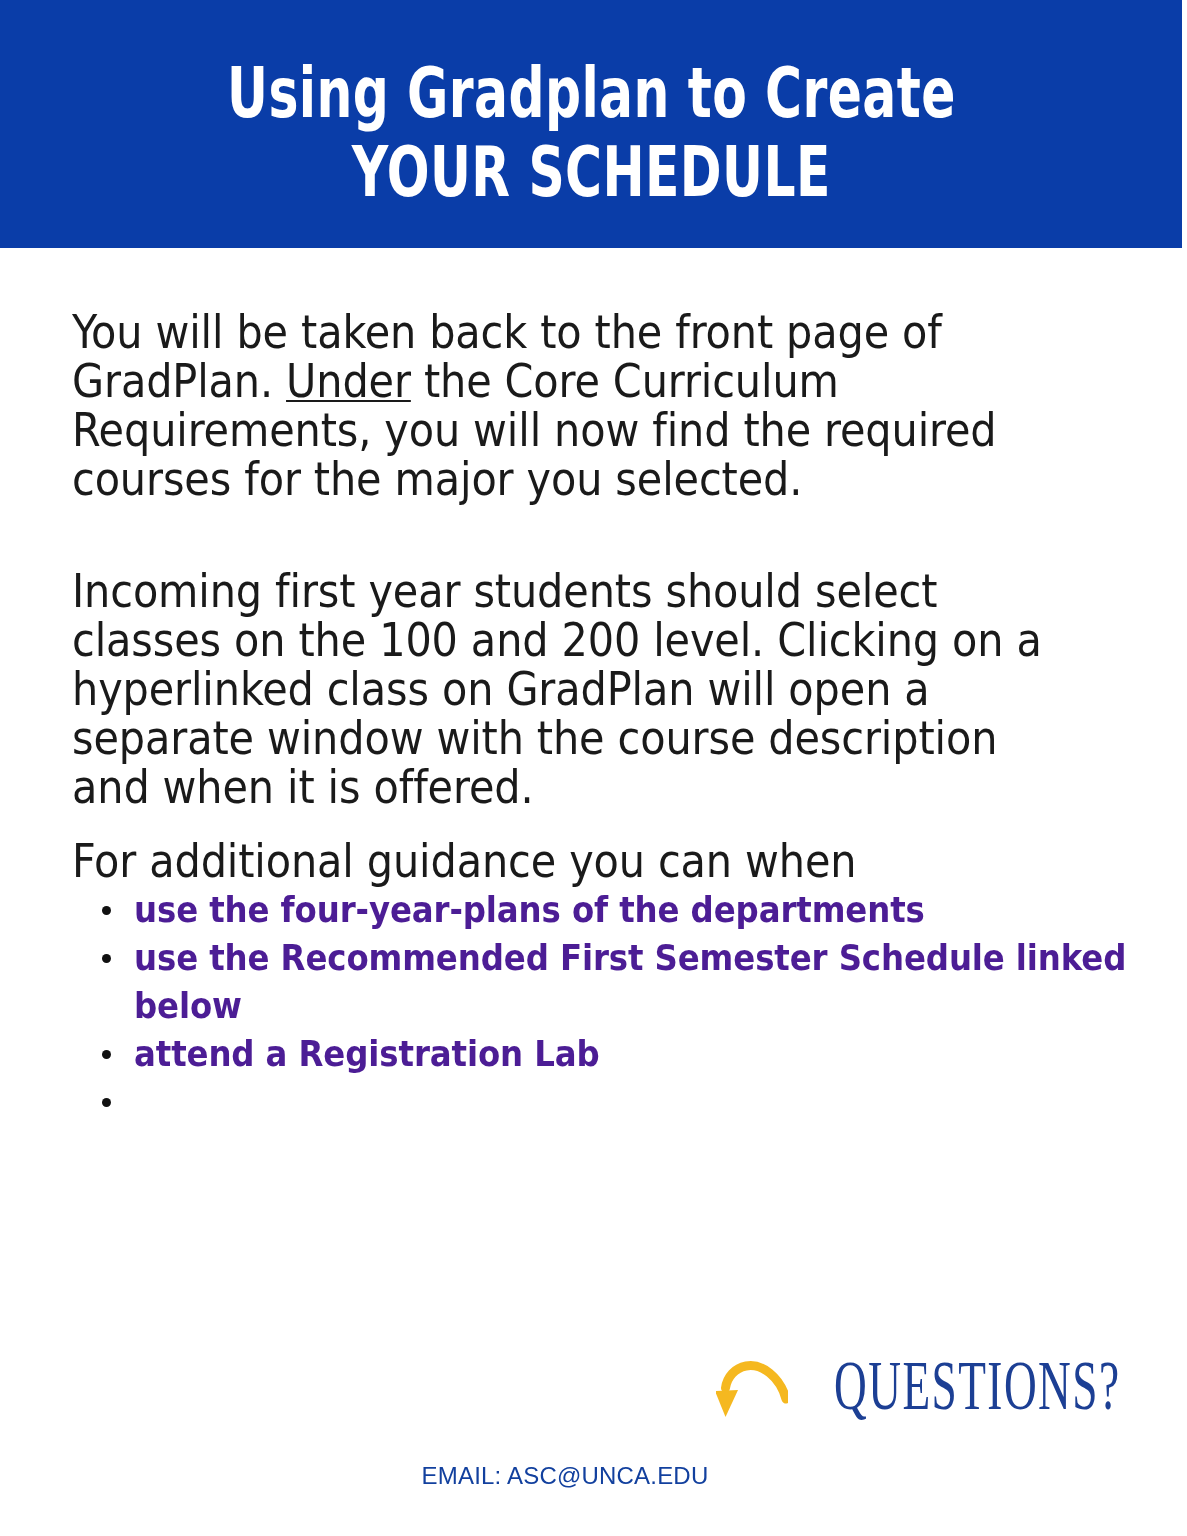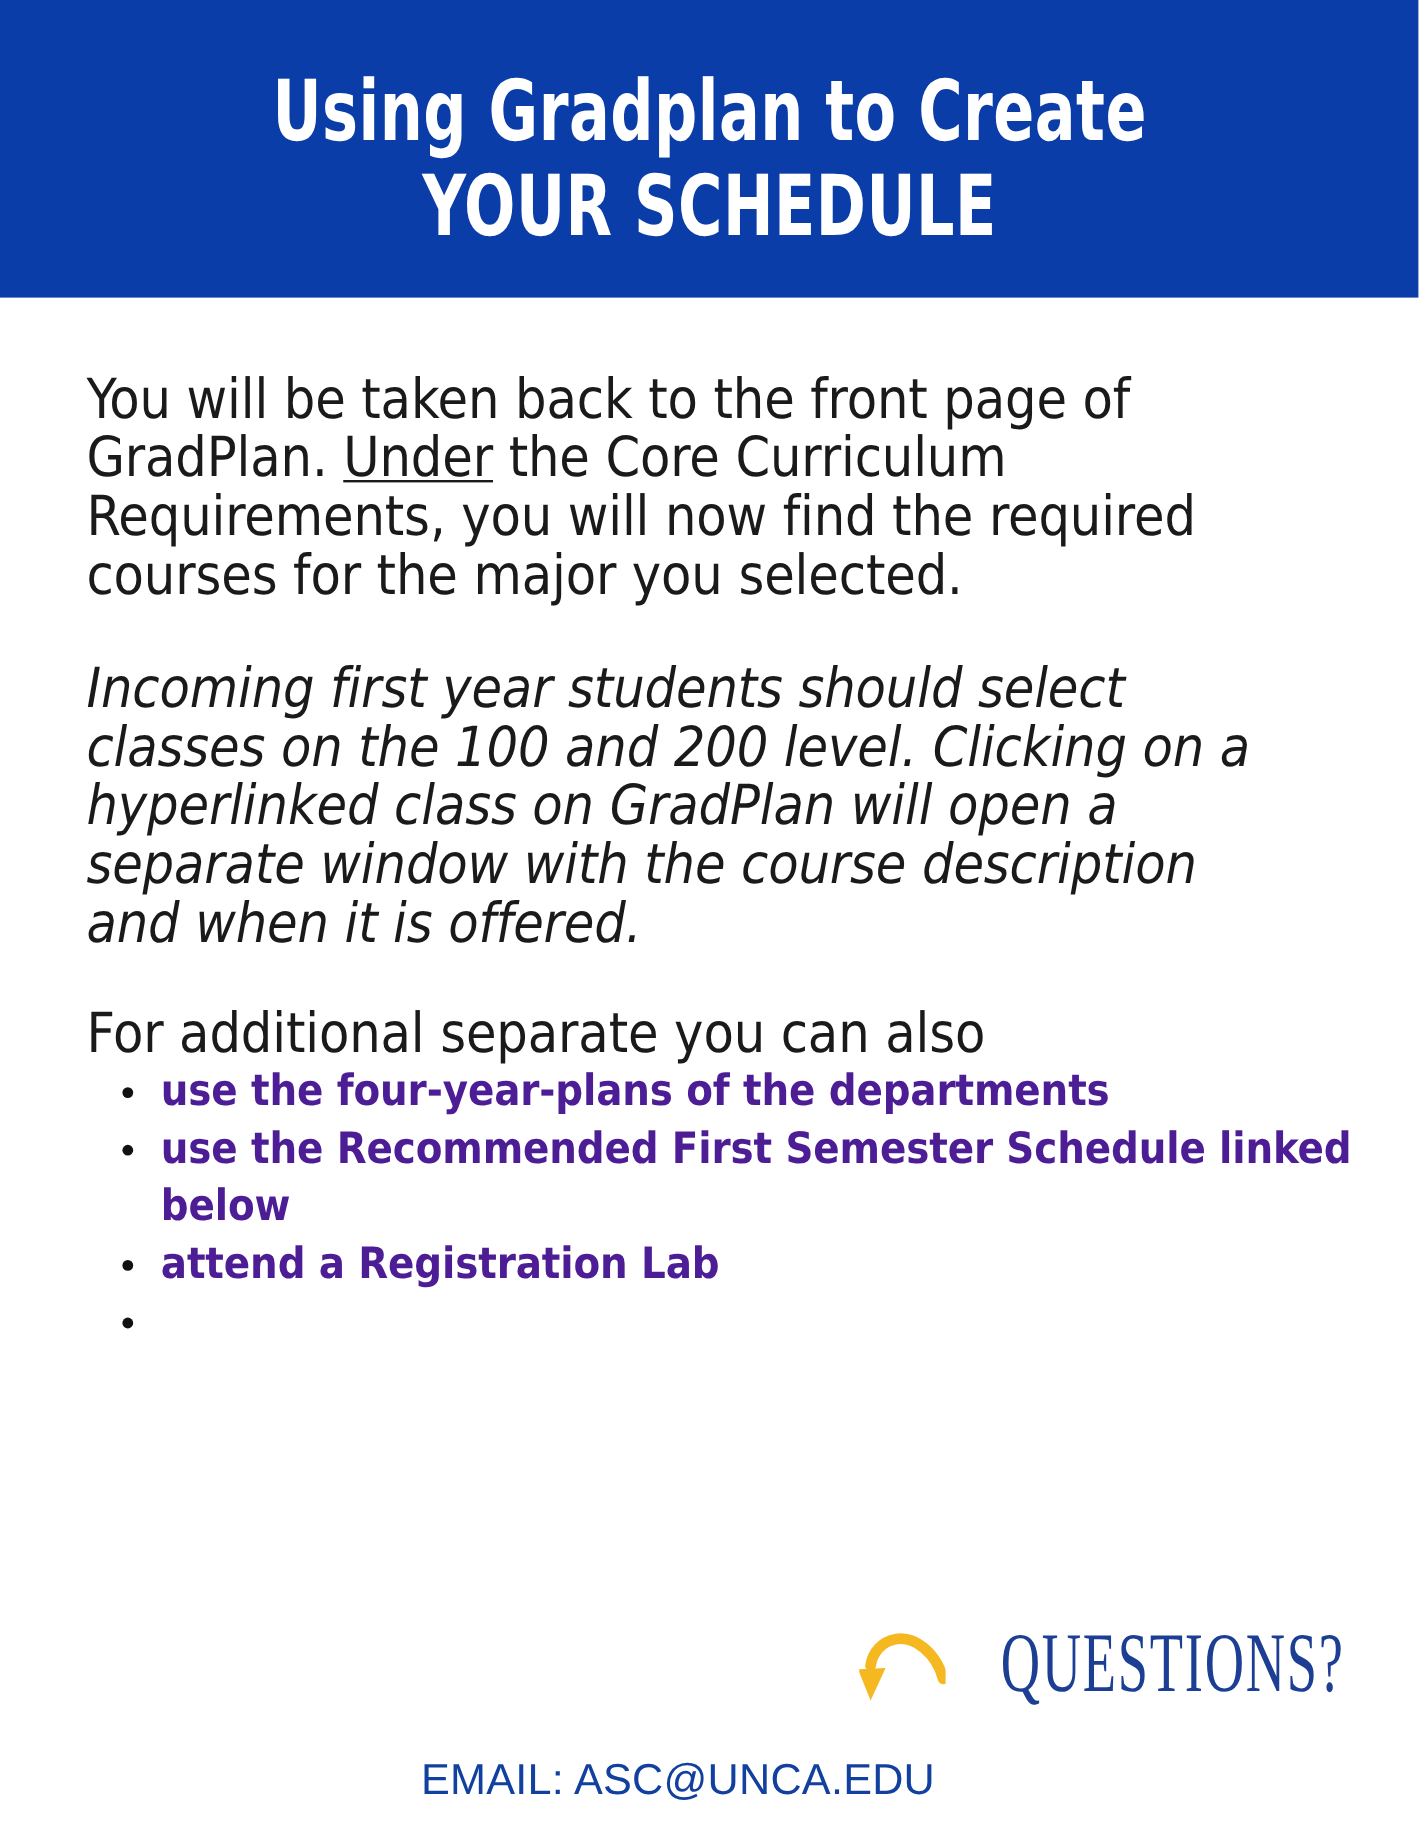--- a/index.html
+++ b/index.html
@@ -72,23 +72,22 @@
 
   .para-1 {
     position: absolute;
     left: 72px;
     top: 60px;
     width: 1010px;
   }
   .para-2 {
     position: absolute;
     left: 72px;
-    top: 301px;
+    top: 319px;
     width: 1010px;
-    font-style: italic;
   }
   .guidance {
     position: absolute;
     left: 72px;
     top: 589px;
     width: 1060px;
   }
 
   .underlined {
     text-decoration: underline;
@@ -155,21 +154,21 @@
 
   
   .email-line {
     position: absolute;
     left: 0;
     top: 1462px;
     width: 1130px;
     text-align: center;
     color: #12409E;
     font-family: "Liberation Sans", sans-serif;
-    font-size: 36px;
+    font-size: 24px;
     font-weight: 400;
     letter-spacing: 0.2px;
   }
 </style>
 </head>
 <body>
 
 <div class="page">
 
   <div class="header-band">
@@ -177,21 +176,21 @@
     <div class="header-line l2">YOUR SCHEDULE</div>
   </div>
 
   <div class="content">
 
     <p class="para para-1"><span>You will be taken back to the front page of GradPlan. </span><span class="underlined">Under</span><span> the Core Curriculum Requirements, you will now find the required courses for the major you selected.</span></p>
 
     <p class="para para-2">Incoming first year students should select classes on the 100 and 200 level. Clicking on a hyperlinked class on GradPlan will open a separate window with the course description and when it is offered.</p>
 
     <div class="guidance">
-      <p class="para">For additional separate you can also</p>
+      <p class="para">For additional guidance you can when</p>
 
       <ul class="bullet-list">
         <li class="bullet-item">
           <span class="bullet-dot"></span>
           <span>use the four-year-plans of the departments</span>
         </li>
         <li class="bullet-item">
           <span class="bullet-dot"></span>
           <span>use the Recommended First Semester Schedule linked below</span>
         </li>

